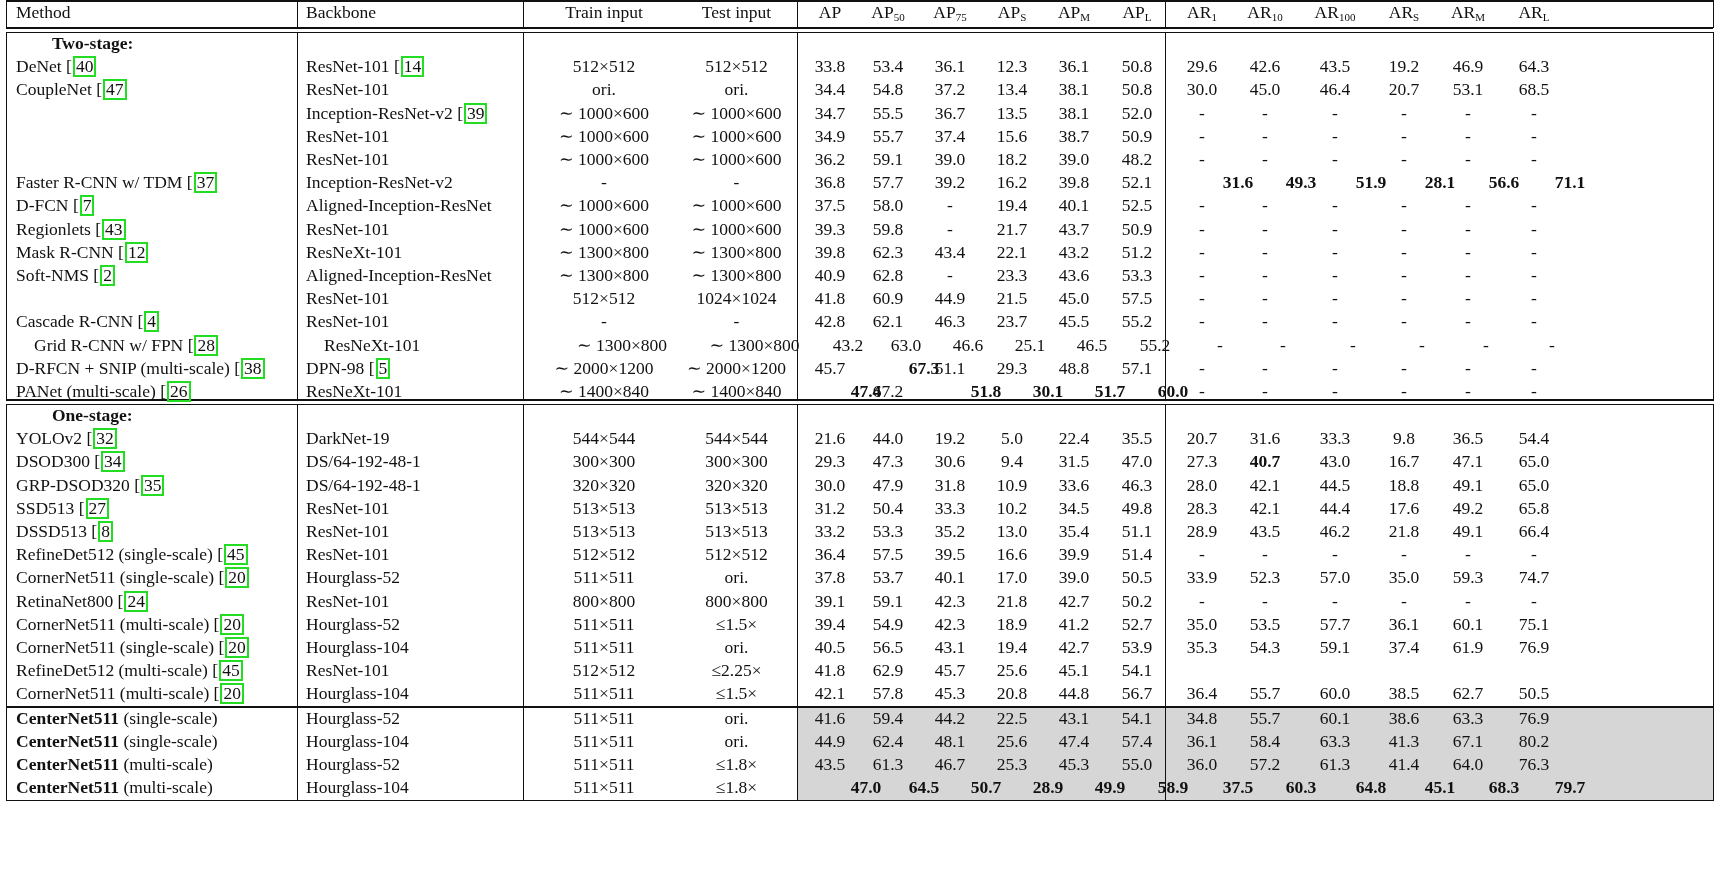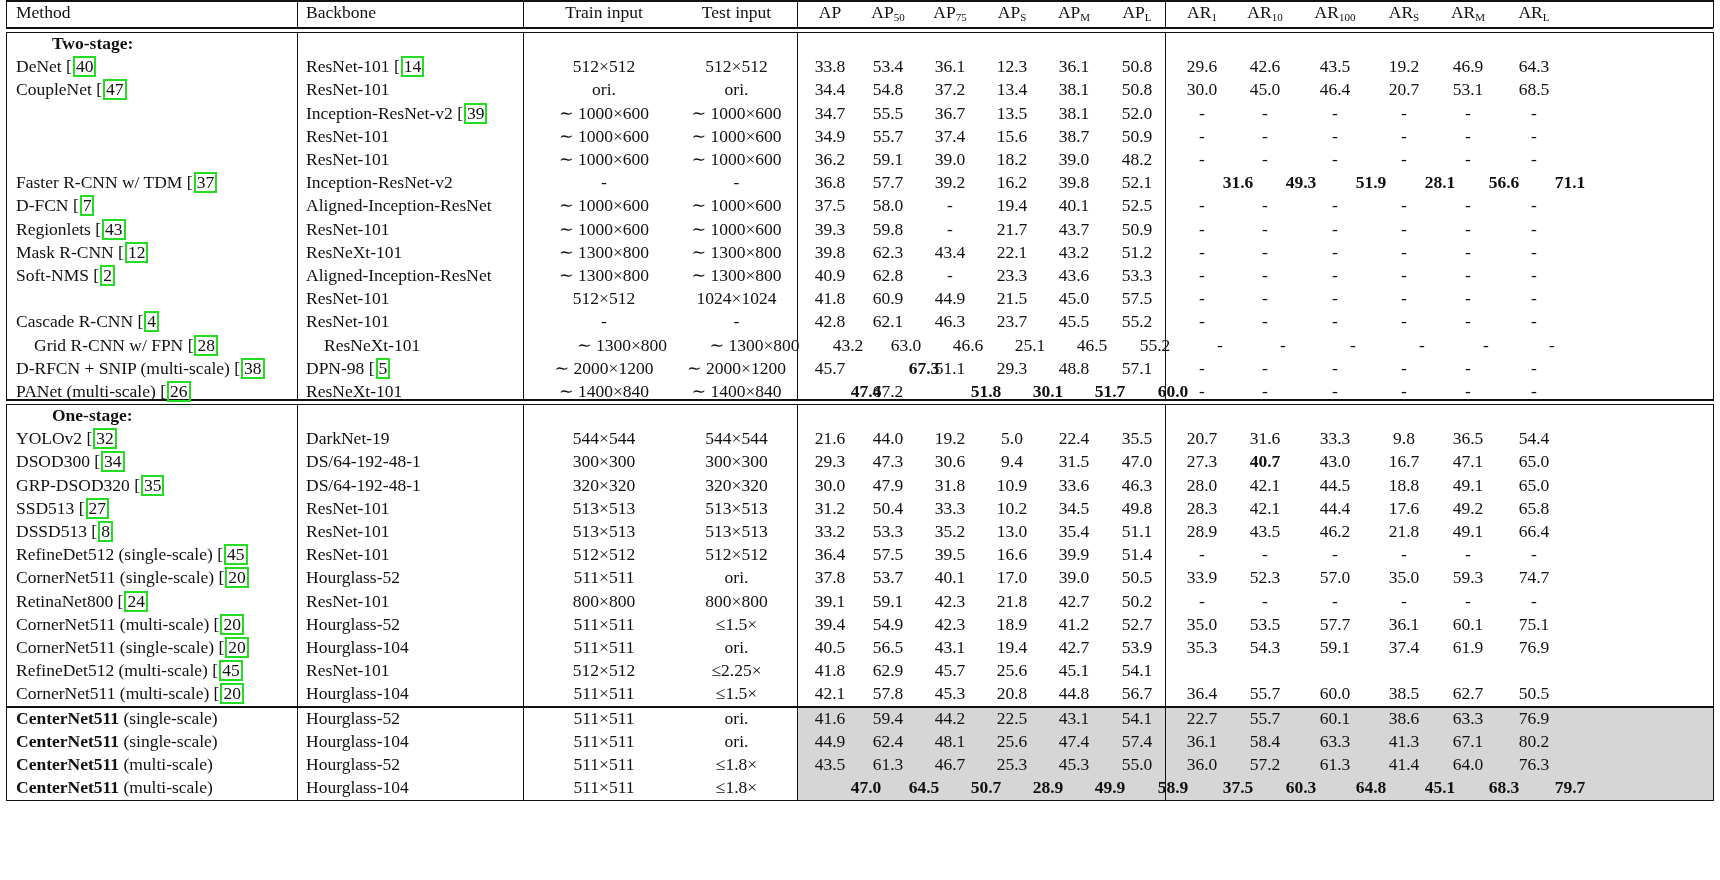--- a/index.html
+++ b/index.html
@@ -551,21 +551,21 @@
     <span class="cell c-method"><b>CenterNet511</b> (single-scale)</span>
     <span class="cell c-backbone">Hourglass-52</span>
     <span class="cell c-train">511×511</span>
     <span class="cell c-test">ori.</span>
     <span class="cell num" style="left:796px;">41.6</span>
     <span class="cell num" style="left:854px;">59.4</span>
     <span class="cell num" style="left:916px;">44.2</span>
     <span class="cell num" style="left:978px;">22.5</span>
     <span class="cell num" style="left:1040px;">43.1</span>
     <span class="cell num" style="left:1103px;">54.1</span>
-    <span class="cell num" style="left:1168px;">22.7</span>
+    <span class="cell num" style="left:1168px;">34.8</span>
     <span class="cell num" style="left:1231px;">55.7</span>
     <span class="cell num" style="left:1301px;">60.1</span>
     <span class="cell num" style="left:1370px;">38.6</span>
     <span class="cell num" style="left:1434px;">63.3</span>
     <span class="cell num" style="left:1500px;">76.9</span>
   </div>
 <div class="row" style="top:729.7px;left:6px;">
     <span class="cell c-method"><b>CenterNet511</b> (single-scale)</span>
     <span class="cell c-backbone">Hourglass-104</span>
     <span class="cell c-train">511×511</span>

